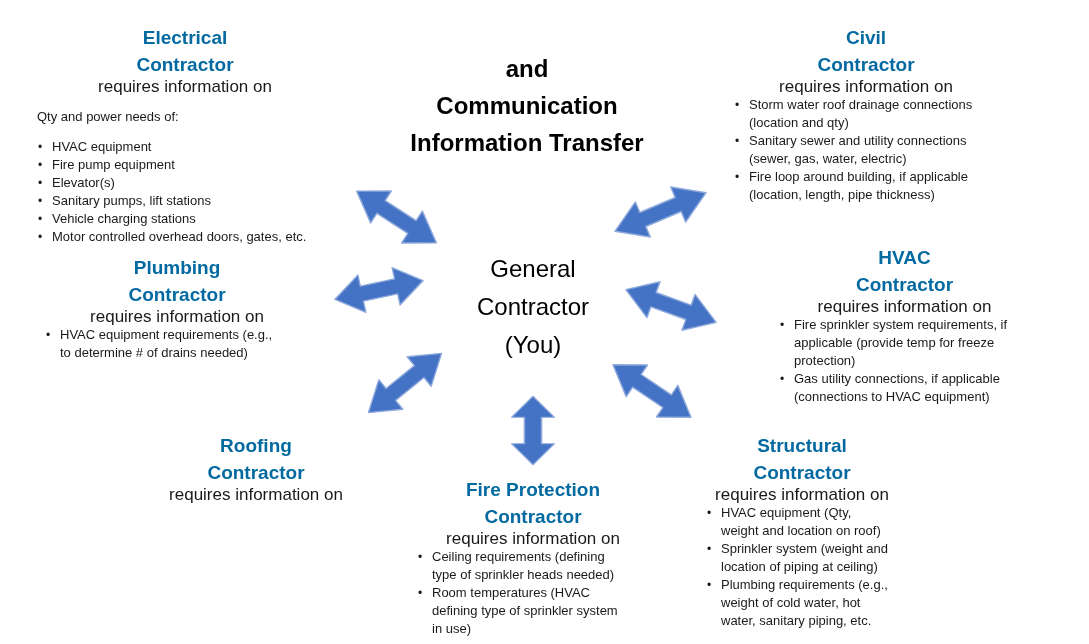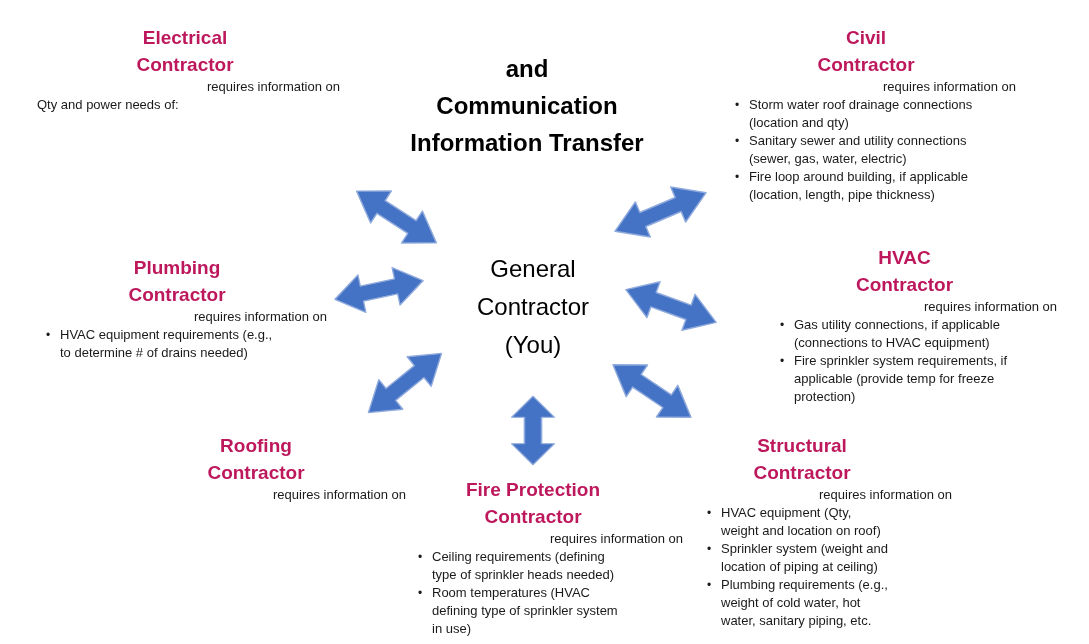--- a/index.html
+++ b/index.html
@@ -1,24 +1,24 @@
 <!DOCTYPE html>
 <html><head>
 <meta charset="utf-8">
 <style>
   html,body { margin:0; padding:0; background:#fff; }
   #canvas {
     position:relative; width:1089px; height:644px; background:#ffffff;
     font-family:"Liberation Sans", sans-serif; color:#1a1a1a; overflow:hidden;
   }
   .section { position:absolute; text-align:center; }
-  .sec-title { font-weight:bold; font-size:19px; line-height:27px; color:#be185d; }
-  .subtitle { font-size:13px; line-height:18px;text-align:right; }
+  .sec-title { font-weight:bold; font-size:19px; line-height:27px; color:#0369a1; }
+  .subtitle { font-size:17px; line-height:18px; }
   .content { text-align:left; font-size:13px; line-height:18px; }
-  .intro { margin:0; }
+  .intro { margin:12px; }
   .content ul { list-style:none; margin:0; padding:0; }
   .content li { position:relative; padding-left:17px; }
   .content li::before { content:"\2022"; position:absolute; left:3px; top:0; font-size:12px; }
 
   
   #main-title { position:absolute; left:377px; top:50px; width:300px;
     font-size:24px; line-height:37px; font-weight:bold; text-align:center; color:#000; }
   #center-node { position:absolute; left:433px; top:250px; width:200px;
     font-size:24px; line-height:38px; font-weight:normal; text-align:center; color:#000; }
 
@@ -73,20 +73,28 @@
   </div>
 
   <div class="section" id="sec-electrical">
     <div class="sec-title">
       <div>Electrical</div>
       <div>Contractor</div>
     </div>
     <div class="subtitle">requires information on</div>
     <div class="content">
       <div class="intro">Qty and power needs of:</div>
+      <ul>
+        <li>HVAC equipment</li>
+        <li>Fire pump equipment</li>
+        <li>Elevator(s)</li>
+        <li>Sanitary pumps, lift stations</li>
+        <li>Vehicle charging stations</li>
+        <li>Motor controlled overhead doors, gates, etc.</li>
+      </ul>
     </div>
   </div>
 
   <div class="section" id="sec-civil">
     <div class="sec-title">
       <div>Civil</div>
       <div>Contractor</div>
     </div>
     <div class="subtitle">requires information on</div>
     <div class="content">
@@ -112,22 +120,22 @@
   </div>
 
   <div class="section" id="sec-hvac">
     <div class="sec-title">
       <div>HVAC</div>
       <div>Contractor</div>
     </div>
     <div class="subtitle">requires information on</div>
     <div class="content">
       <ul>
+        <li>Fire sprinkler system requirements, if applicable (provide temp for freeze protection)</li>
         <li>Gas utility connections, if applicable (connections to HVAC equipment)</li>
-        <li>Fire sprinkler system requirements, if applicable (provide temp for freeze protection)</li>
       </ul>
     </div>
   </div>
 
   <div class="section" id="sec-roofing">
     <div class="sec-title">
       <div>Roofing</div>
       <div>Contractor</div>
     </div>
     <div class="subtitle">requires information on</div>

